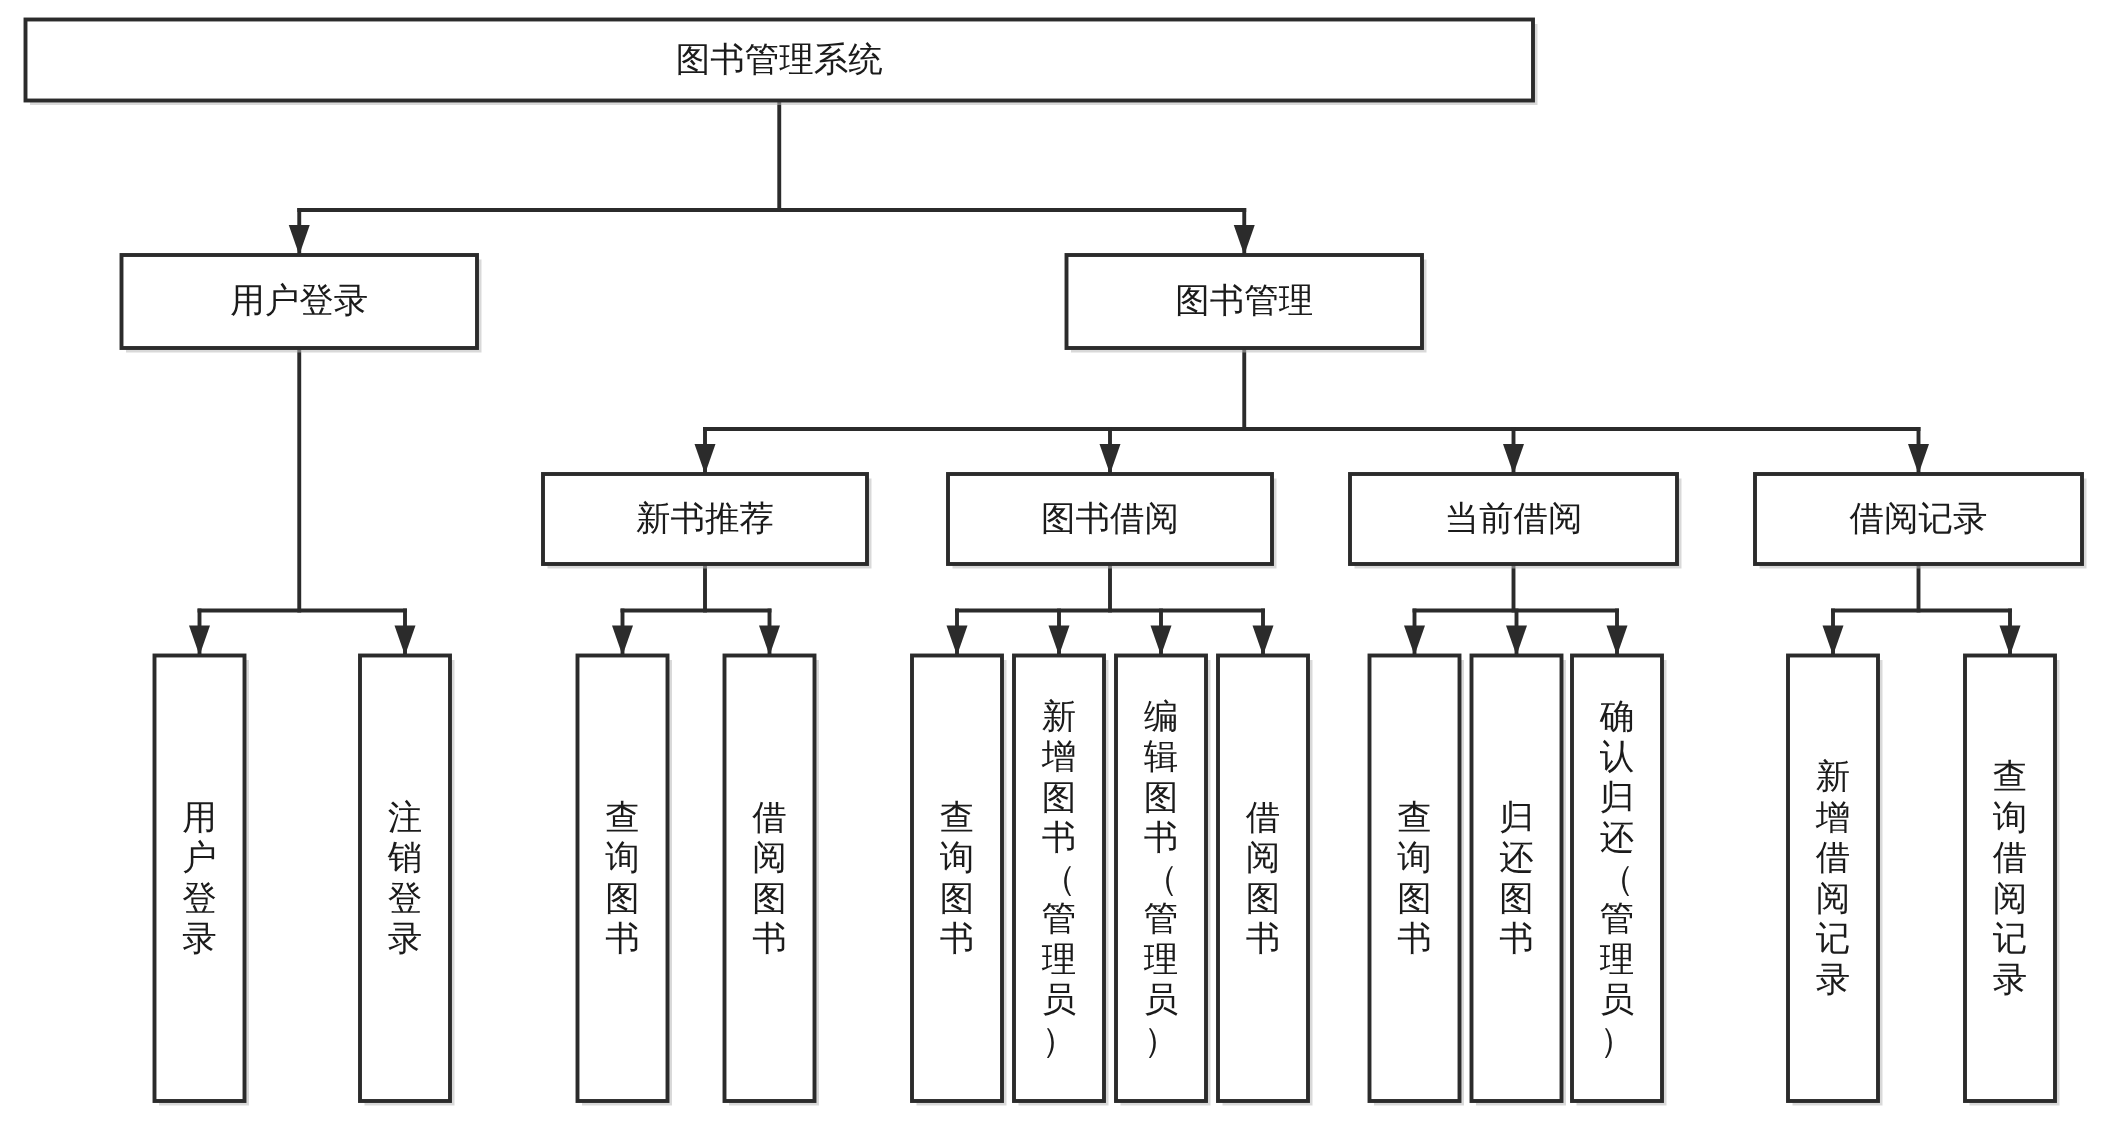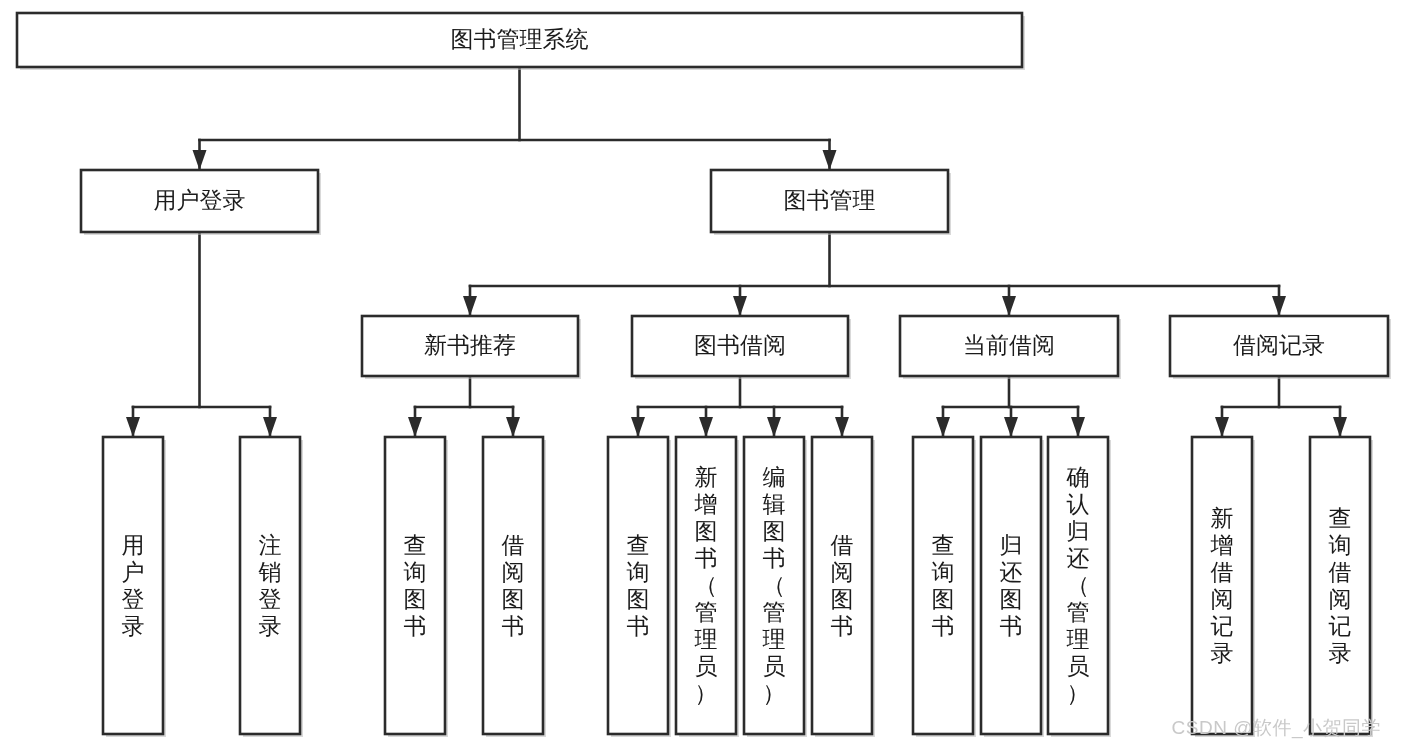--- a/index.html
+++ b/index.html
@@ -224,14 +224,13 @@
           <rect x="1192" y="437" width="60" height="297" class="node-rect"></rect>
           <text x="1222" y="525.56" class="node-label-v"><tspan x="1222" dy="0">新</tspan><tspan x="1222" dy="27">增</tspan><tspan x="1222" dy="27">借</tspan><tspan x="1222" dy="27">阅</tspan><tspan x="1222" dy="27">记</tspan><tspan x="1222" dy="27">录</tspan></text>
         </g>
         <g>
           <rect x="1313" y="440" width="60" height="297" class="node-shadow"></rect>
           <rect x="1310" y="437" width="60" height="297" class="node-rect"></rect>
           <text x="1340" y="525.56" class="node-label-v"><tspan x="1340" dy="0">查</tspan><tspan x="1340" dy="27">询</tspan><tspan x="1340" dy="27">借</tspan><tspan x="1340" dy="27">阅</tspan><tspan x="1340" dy="27">记</tspan><tspan x="1340" dy="27">录</tspan></text>
         </g>
       </g>
     </svg>
-  <div class="watermark">CSDN @软件_小贺同学</div>
 </div>
 
 </body></html>

